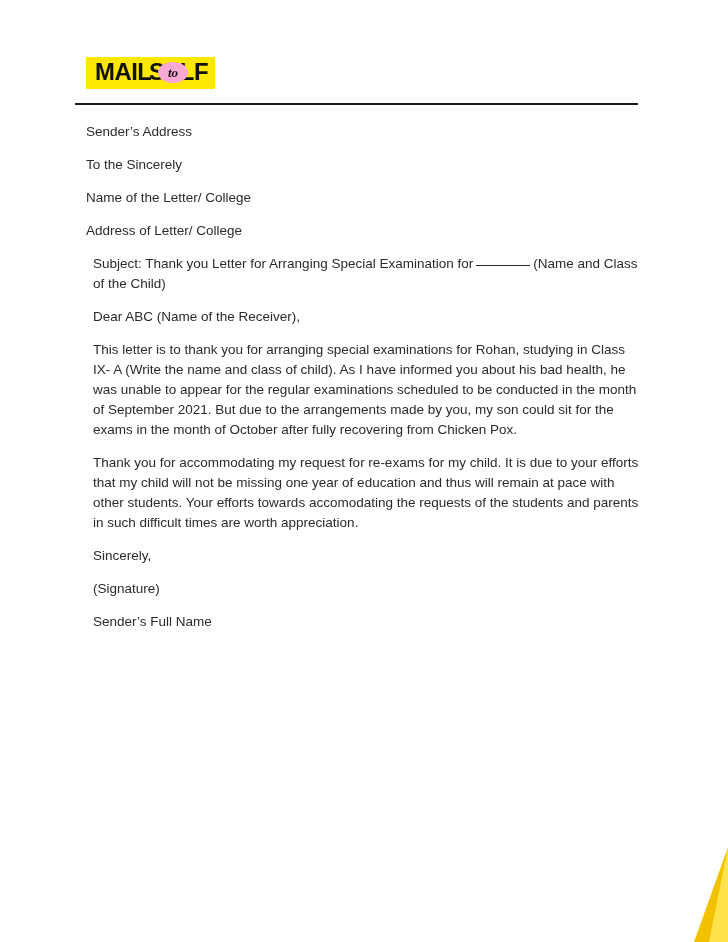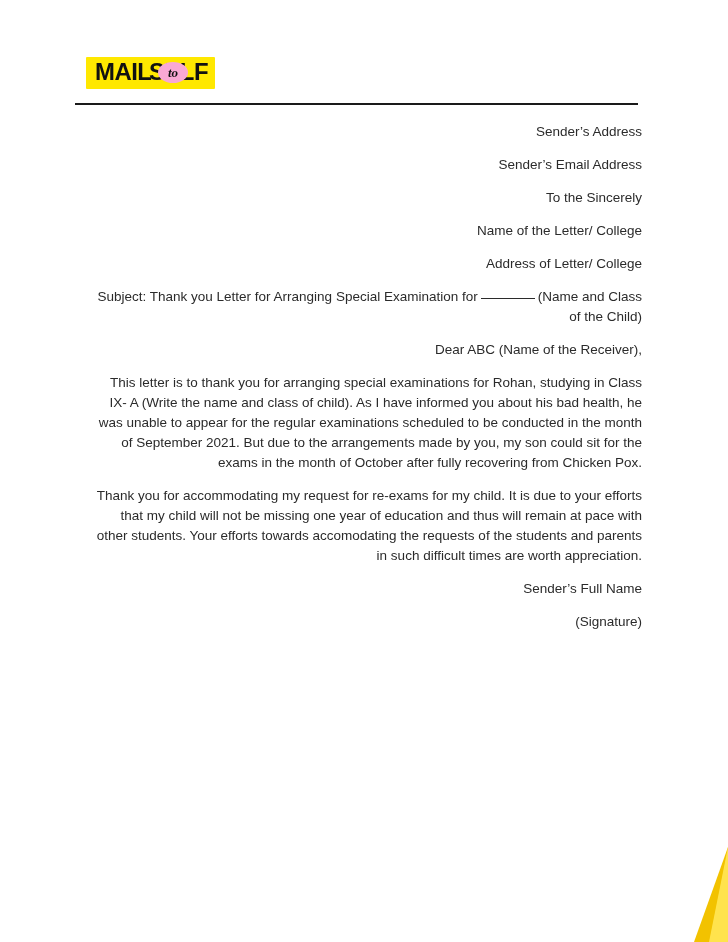--- a/index.html
+++ b/index.html
@@ -82,21 +82,20 @@
     position: absolute;
     left: 86px;
     top: 122px;
     width: 556px;
     color: #2b2b2b;
     font-size: 13.5px;
     line-height: 20px;
   }
   .letter p {
     margin: 0 0 13px 0;
-    text-align: right;
   }
   .letter p.block {
     margin: 0 0 13px 7px;
   }
   .meta-line {
     margin: 0 0 13px 0;
   }
   .blank-fill {
     display: inline-block;
     width: 54px;
@@ -127,37 +126,37 @@
         <span>to</span>
       </div>
     </div>
   </div>
 
   <div class="divider"></div>
 
   <div class="letter">
 
     <p class="meta-line">Sender’s Address</p>
-    <p class="meta-line">Sender’s Email Address</p>
     <p class="meta-line">To the Sincerely</p>
     <p class="meta-line">Name of the Letter/ College</p>
     <p class="meta-line">Address of Letter/ College</p>
 
     <p class="block"><span>Subject: Thank you Letter for Arranging Special Examination for</span><span class="blank-fill"></span><span>(Name and Class of the Child)</span></p>
 
     <p class="block">Dear ABC (Name of the Receiver),</p>
 
     <p class="block">This letter is to thank you for arranging special examinations for Rohan, studying in Class IX- A (Write the name and class of child). As  I have informed you about his bad health, he was unable to appear for the regular examinations scheduled to be conducted in the month of September 2021. But due to the arrangements made by you, my son could sit for the exams in the month of October after fully recovering from Chicken Pox.</p>
 
     <p class="block">Thank you for accommodating my request for re-exams for my child. It is due to your efforts that my child will not be missing one year of education and thus will remain at pace with other students. Your efforts towards accomodating the requests of the students and parents in such difficult times are worth appreciation.</p>
 
+    <p class="block">Sincerely,</p>
+
+    <p class="block">(Signature)</p>
 
     <p class="block">Sender’s Full Name</p>
-
-    <p class="block">(Signature)</p>
 
   </div>
 
   <svg class="corner-wedge" viewBox="0 0 46 95" preserveAspectRatio="none">
     <polygon points="46,0 46,95 12,95" fill="#F2C200"></polygon>
     <polygon points="46,0 46,95 27,95" fill="#FFE34D"></polygon>
   </svg>
 
 </div>
 

